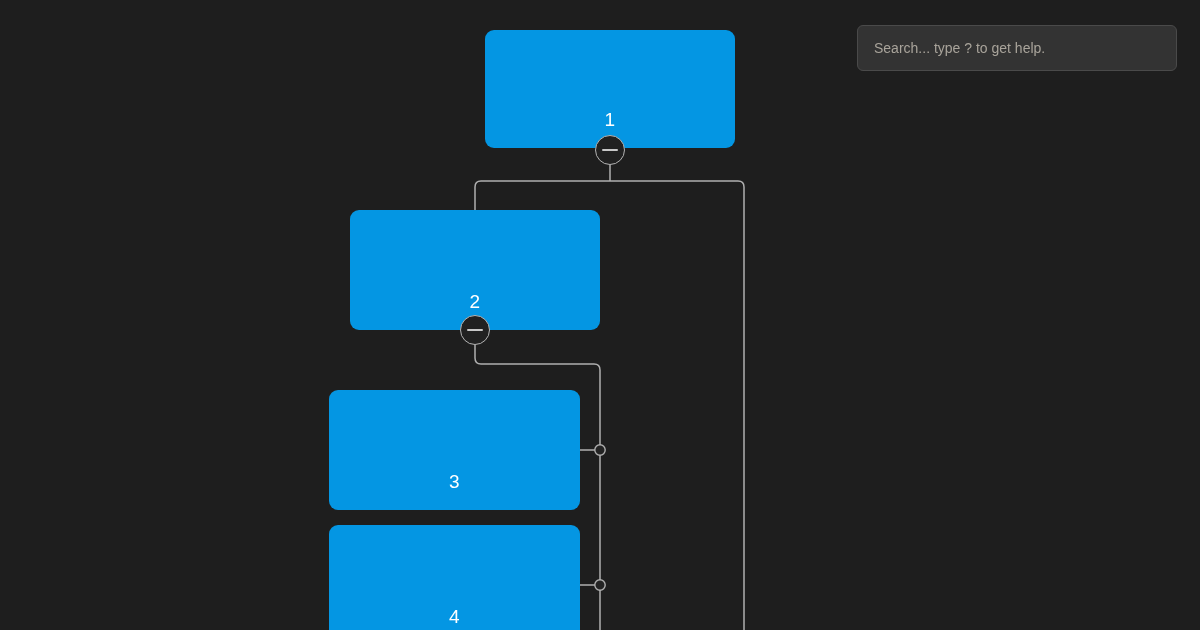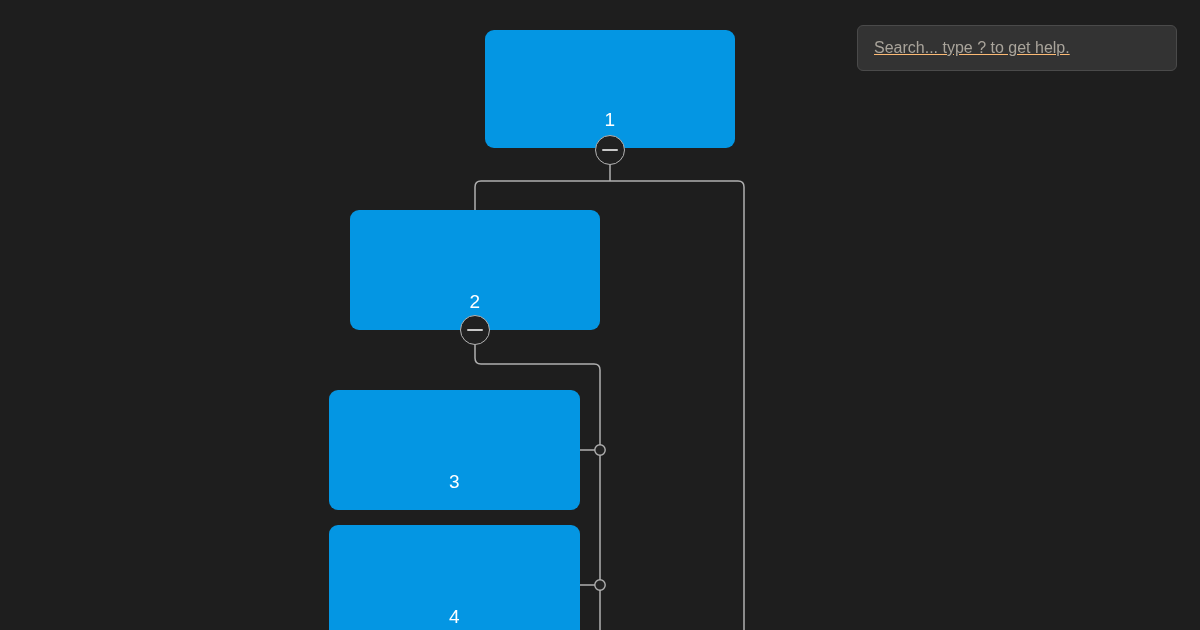--- a/index.html
+++ b/index.html
@@ -72,24 +72,23 @@
     box-sizing: border-box;
     display: flex;
     align-items: center;
     padding: 0 14px;
   }
   #search-input {
     width: 100%;
     background: transparent;
     border: none;
     outline: none;
-    color: #fdba74;
-    font-size: 16px;
+    color: #ec4899;
+    font-size: 14px;
     font-family: "Liberation Sans", sans-serif;
-    text-decoration: underline;
   }
   #search-input::placeholder {
     color: #a9a49b;
     opacity: 1;
   }
 </style>
 </head>
 <body>
 
 <div id="canvas">

